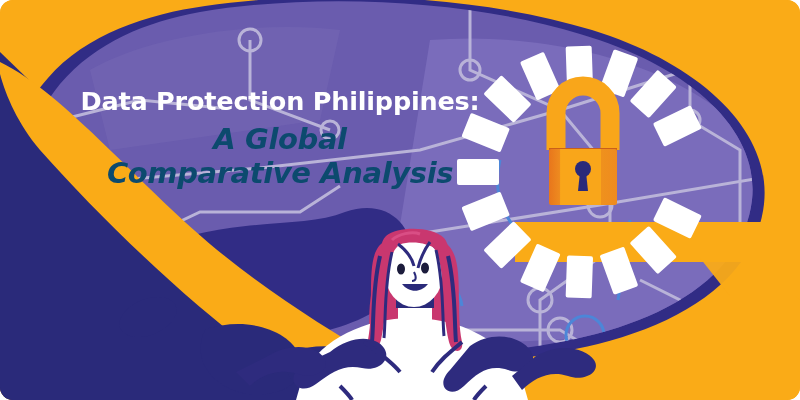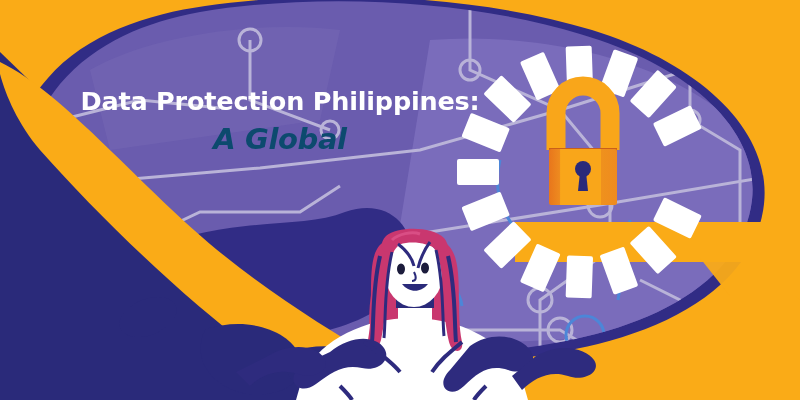--- a/index.html
+++ b/index.html
@@ -3,20 +3,21 @@
 <meta charset="utf-8">
 <style>
   html,body{margin:0;padding:0;background:#ffffff;}
   body{font-family:"Liberation Sans",sans-serif;}
 
   #banner{
     position:relative;
     width:800px;height:400px;
     overflow:hidden;
     background:#FAAB17;
+    border-radius:13px;
   }
   #banner svg.layer{
     position:absolute;top:0;left:0;width:800px;height:400px;
     display:block;
   }
 
   
   #text-block{
     position:absolute;
     left:0;top:88px;
@@ -284,16 +285,17 @@
       <path d="M462,342 C450,352 440,360 432,372"></path>
       <path d="M340,386 C346,392 350,396 352,400"></path>
       <path d="M486,386 C480,392 476,396 474,400"></path>
     </g>
   </svg>
 
   <div id="text-block">
     <p id="title-main">Data Protection Philippines:</p>
     <div id="subtitle-wrap">
       <p class="subtitle-line">A Global</p>
+      <p class="subtitle-line">Comparative Analysis</p>
     </div>
   </div>
 
 </div>
 
 </body></html>

